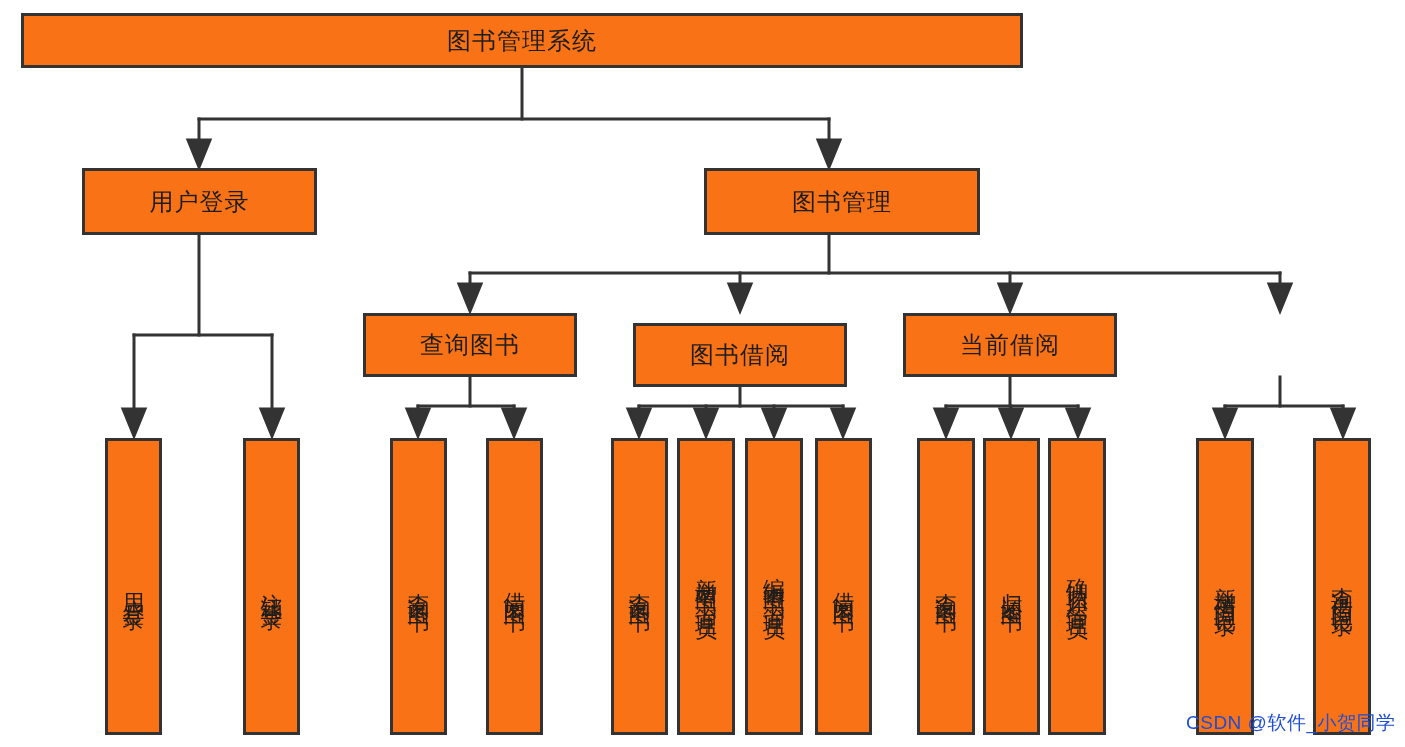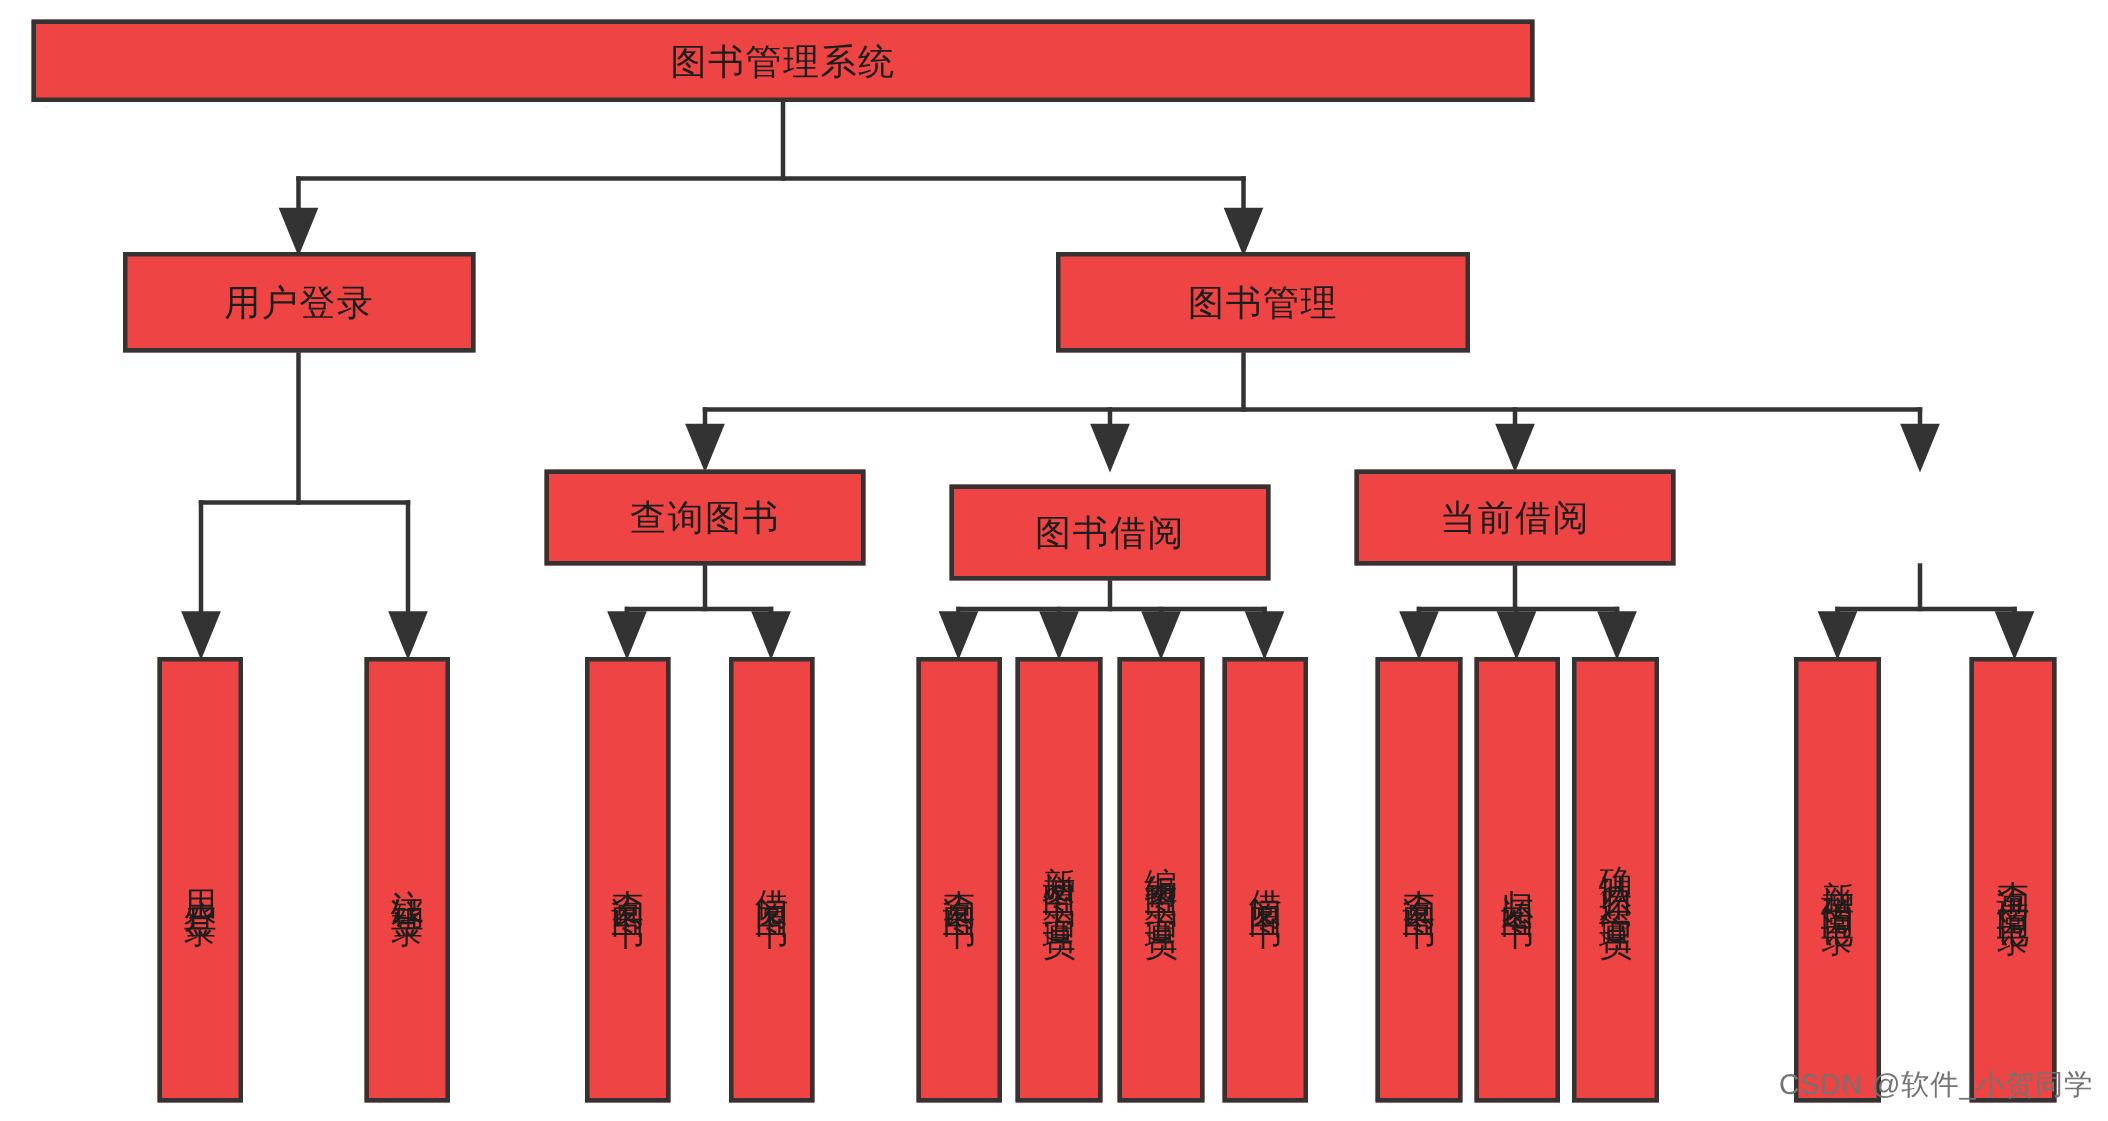--- a/index.html
+++ b/index.html
@@ -9,21 +9,21 @@
     height: 747px;
     background: #ffffff;
     overflow: hidden;
     font-family: "Liberation Sans", sans-serif;
   }
   .wires { position: absolute; left: 0; top: 0; width: 1405px; height: 747px; }
   .box {
     position: absolute;
     box-sizing: border-box;
     border: 3px solid #333333;
-    background: #ef4444;
+    background: #f97316;
     display: flex;
     align-items: center;
     justify-content: center;
     color: #1d1d1d;
     font-size: 24px;
     letter-spacing: 1px;
     white-space: nowrap;
   }
   .vbox {
     writing-mode: vertical-rl;
@@ -53,21 +53,21 @@
   .l9  { left: 917px;  width: 58px; }
   .l10 { left: 983px;  width: 57px; }
   .l11 { left: 1048px; width: 58px; }
   .l12 { left: 1196px; width: 58px; }
   .l13 { left: 1313px; width: 58px; }
   .watermark {
     position: absolute;
     left: 1186px;
     top: 710px;
     font-size: 19px;
-    color: #737373;
+    color: #1d4ed8;
     letter-spacing: 0.5px;
     white-space: nowrap;
   }
 </style>
 </head>
 <body>
 
 <div class="canvas">
 
   <svg class="wires" width="1405" height="747" viewBox="0 0 1405 747" stroke="#333333" stroke-width="3" fill="#333333" stroke-linecap="square">

